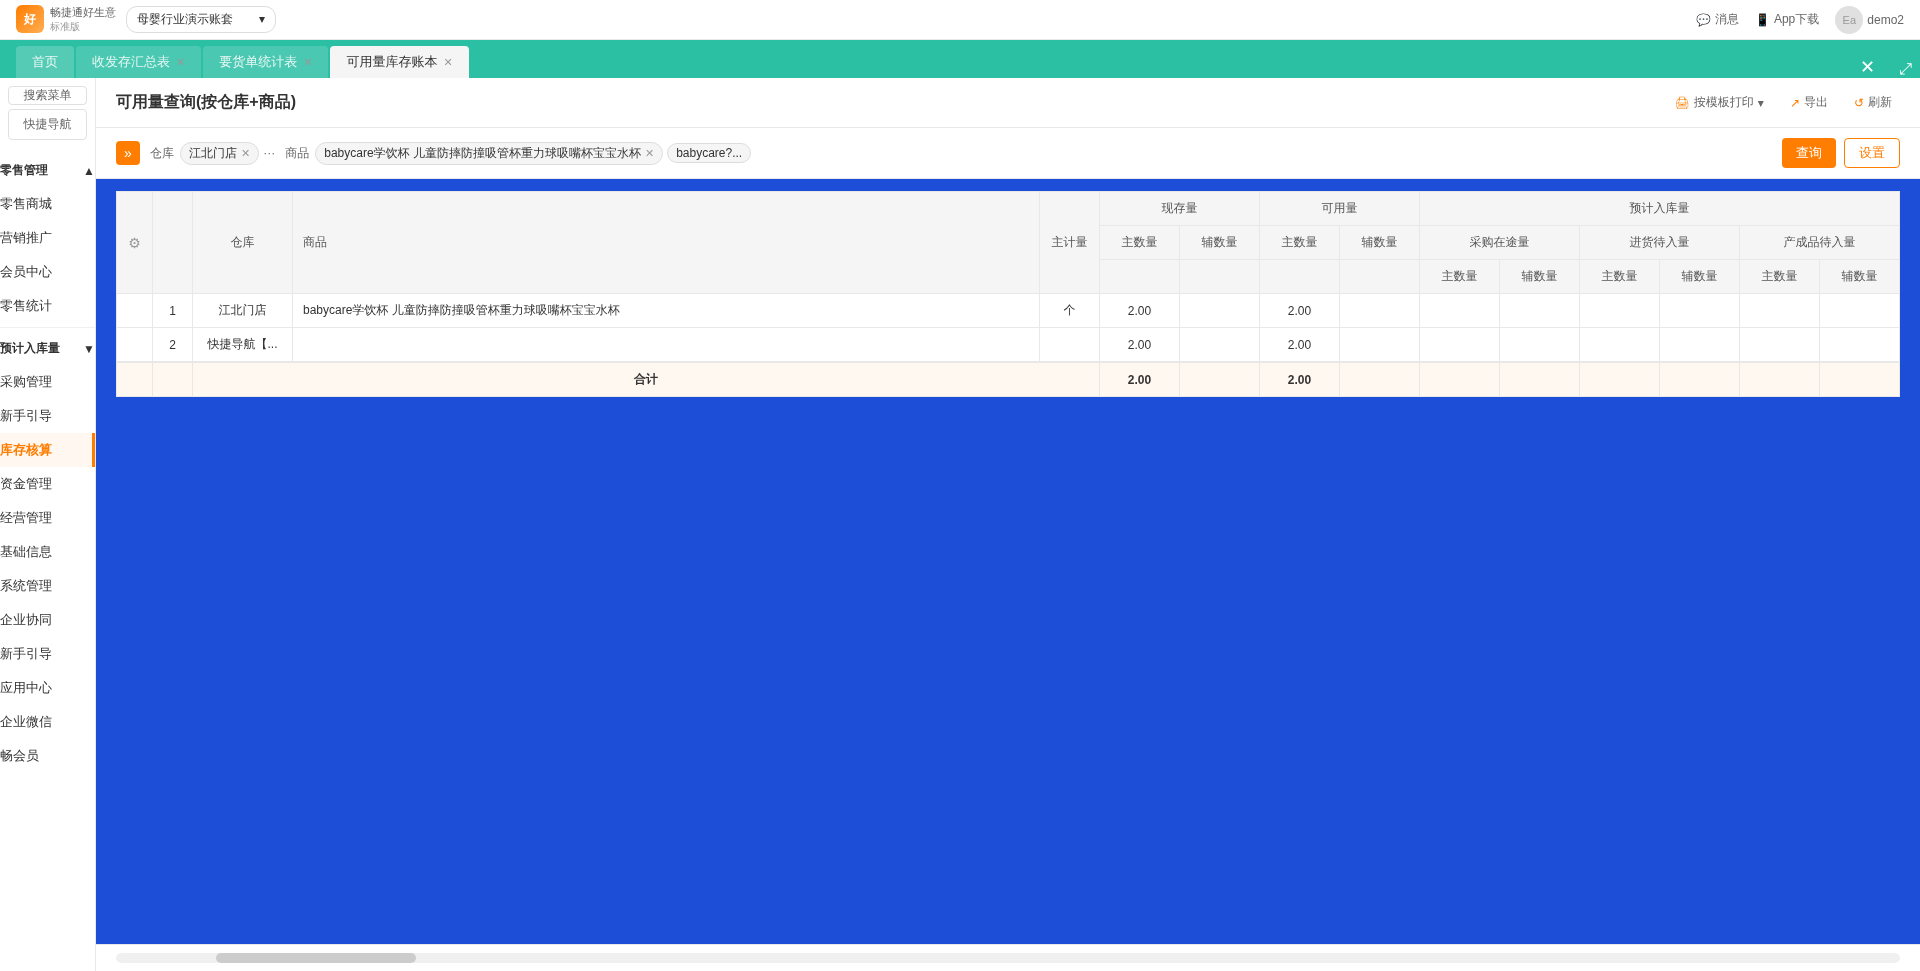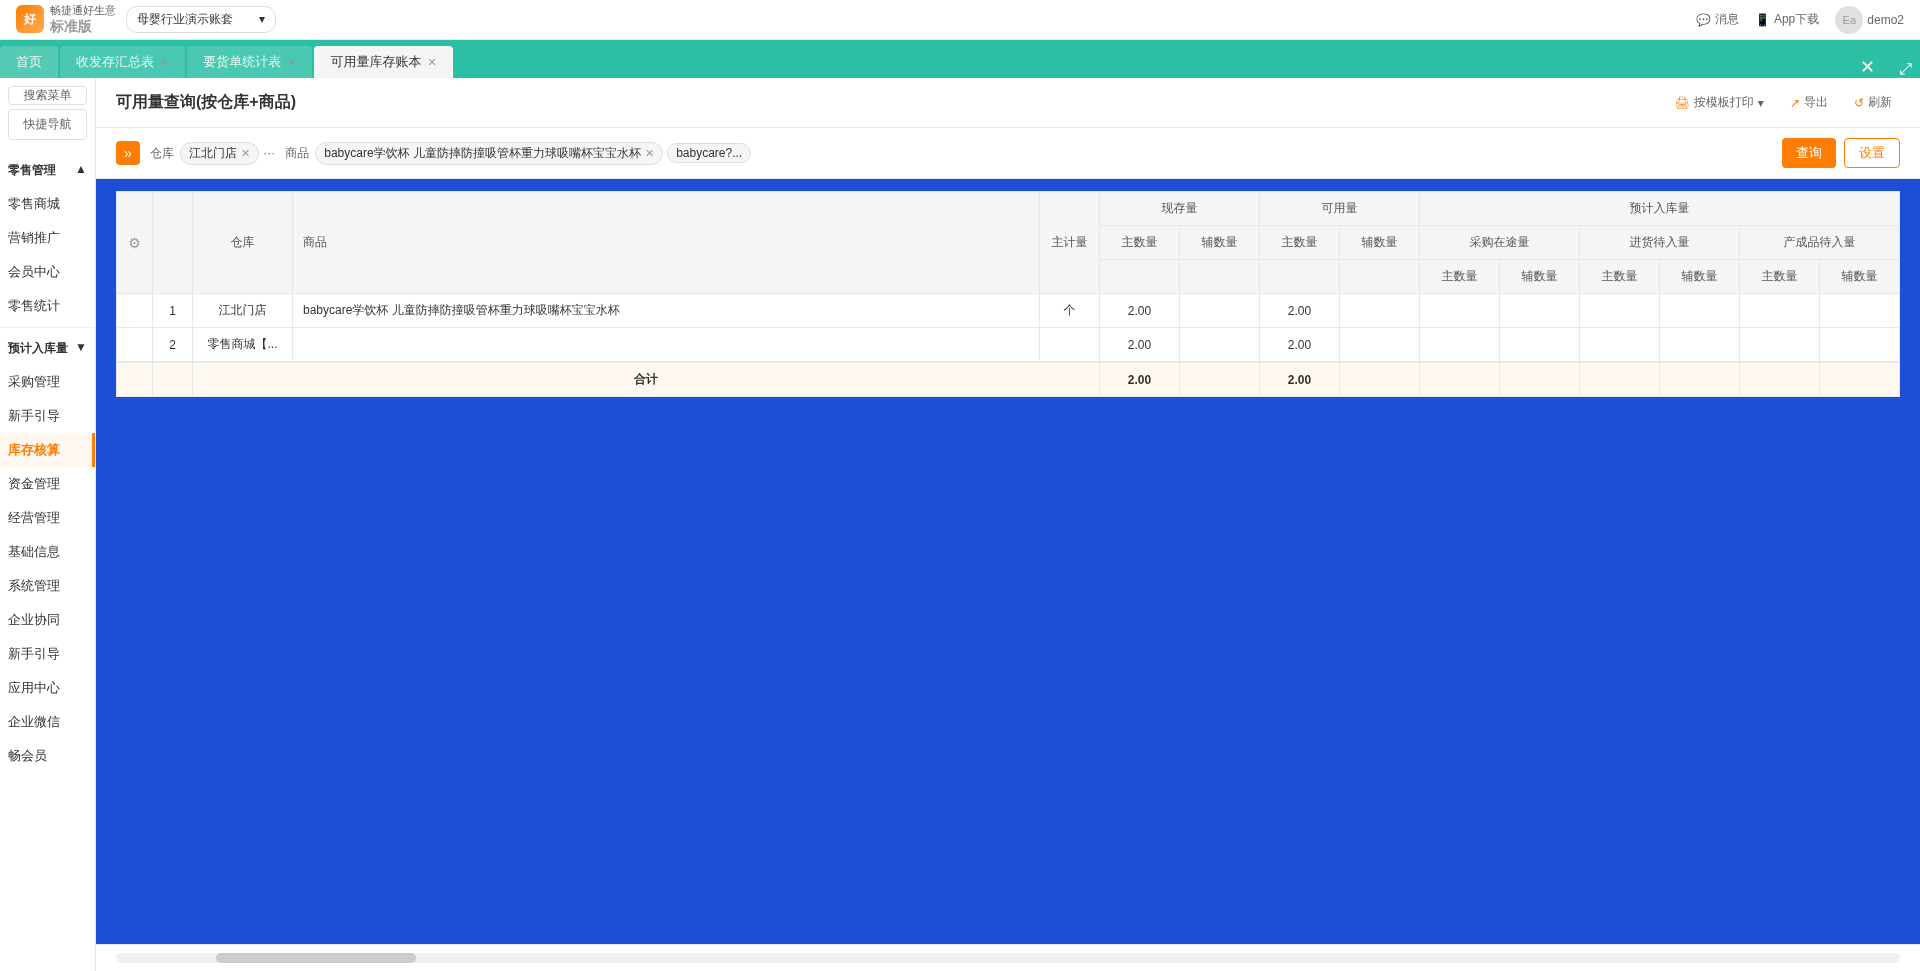--- a/index.html
+++ b/index.html
@@ -4,46 +4,46 @@
   <style>
     * { box-sizing: border-box; margin: 0; padding: 0; }
     body { font-family: "Microsoft YaHei", "PingFang SC", sans-serif; font-size: 13px; background: #f0f0f0; display: flex; flex-direction: column; height: 971px; overflow: hidden; }
 
     
     .top-bar { height: 40px; background: #fff; display: flex; align-items: center; justify-content: space-between; padding: 0 16px; border-bottom: 1px solid #e8e8e8; }
     .top-bar-left { display: flex; align-items: center; gap: 10px; }
     .logo-area { display: flex; align-items: center; gap: 6px; }
     .logo-icon { width: 28px; height: 28px; background: linear-gradient(135deg, #ff7d00, #ffad52); border-radius: 6px; display: flex; align-items: center; justify-content: center; color: white; font-size: 12px; font-weight: bold; }
     .logo-text { font-size: 11px; color: #666; line-height: 1.3; }
-    .logo-sub { font-size: 14px; color: #999; font-weight: bold; }
+    .logo-sub { font-size: 10px; color: #999; }
     .industry-selector { display: flex; align-items: center; gap: 4px; padding: 4px 10px; border: 1px solid #ddd; border-radius: 11px; cursor: pointer; font-size: 12px; color: #333; background: #fff; min-width: 150px; justify-content: space-between; }
     .top-bar-right { display: flex; align-items: center; gap: 16px; }
     .top-right-item { display: flex; align-items: center; gap: 4px; font-size: 12px; color: #666; cursor: pointer; }
     .avatar { width: 28px; height: 28px; border-radius: 50%; background: #e0e0e0; overflow: hidden; display: flex; align-items: center; justify-content: center; }
 
     
-    .nav-tabs { height: 38px; background: #2bbfa4; display: flex; align-items: flex-end; padding: 0 0 0 0; }
+    .nav-tabs { height: 38px; background: #2bbfa4; display: flex; align-items: flex-end; padding: 0 0 0 16px; }
     .nav-tab { height: 32px; padding: 0 16px; display: flex; align-items: center; gap: 6px; font-size: 13px; color: rgba(255,255,255,0.85); cursor: pointer; border-radius: 4px 4px 0 0; margin-right: 2px; background: rgba(255,255,255,0.15); }
     .nav-tab.active { background: #f5f5f5; color: #333; }
     .nav-tab .close-btn { font-size: 11px; color: #999; cursor: pointer; }
     .nav-tab.active .close-btn { color: #999; }
     .nav-tab.home { background: rgba(255,255,255,0.2); }
     .nav-close-all { margin-left: auto; margin-right: 8px; color: white; font-size: 18px; cursor: pointer; padding: 0 8px; display: flex; align-items: center; }
     .nav-expand { color: white; font-size: 16px; cursor: pointer; padding: 0 8px; display: flex; align-items: center; }
 
     
     .main-layout { display: flex; flex: 1; overflow: hidden; }
 
     
     .sidebar { width: 96px; background: #fff; border-right: 1px solid #e8e8e8; display: flex; flex-direction: column; overflow-y: auto; }
     .sidebar-search { padding: 8px; }
     .sidebar-search-btn { width: 100%; background: #fff; border: 1px solid #e0e0e0; border-radius: 4px; font-size: 12px; color: #666; cursor: pointer; text-align: center; }
     .sidebar-nav-btn { width: 100%; padding: 6px; background: #fff; border: 1px solid #e0e0e0; border-radius: 4px; font-size: 12px; color: #666; cursor: pointer; text-align: center; margin-top: 4px; }
     .sidebar-section { padding: 6px 0; }
-    .sidebar-item { padding: 8px 8px; font-size: 13px; color: #333; cursor: pointer; display: flex; align-items: flex-start; justify-content: space-between; }
+    .sidebar-item { padding: 8px 0; font-size: 13px; color: #333; cursor: pointer; display: flex; align-items: center; justify-content: space-between; }
     .sidebar-item.active { background: #fff7f0; color: #ff7d00; font-weight: bold; border-right: 3px solid #ff7d00; }
     .sidebar-item.section-header { font-size: 12px; color: #333; font-weight: bold; }
     .sidebar-divider { height: 1px; background: #f0f0f0; margin: 4px 0; }
 
     
     .content-area { flex: 1; background: #1d4ed8; overflow-y: auto; display: flex; flex-direction: column; }
 
     
     .page-header { background: #fff; padding: 12px 20px; display: flex; align-items: center; justify-content: space-between; border-bottom: 1px solid #e8e8e8; }
     .page-title { font-size: 16px; font-weight: bold; color: #333; }
@@ -318,21 +318,21 @@
                 <td></td>
                 <td></td>
                 <td></td>
                 <td></td>
                 <td></td>
                 <td></td>
               </tr>
               <tr>
                 <td></td>
                 <td>2</td>
-                <td>零售商城【...</td>
+                <td>快捷导航【...</td>
                 <td class="col-product"></td>
                 <td></td>
                 <td>2.00</td>
                 <td></td>
                 <td>2.00</td>
                 <td></td>
                 <td></td>
                 <td></td>
                 <td></td>
                 <td></td>

